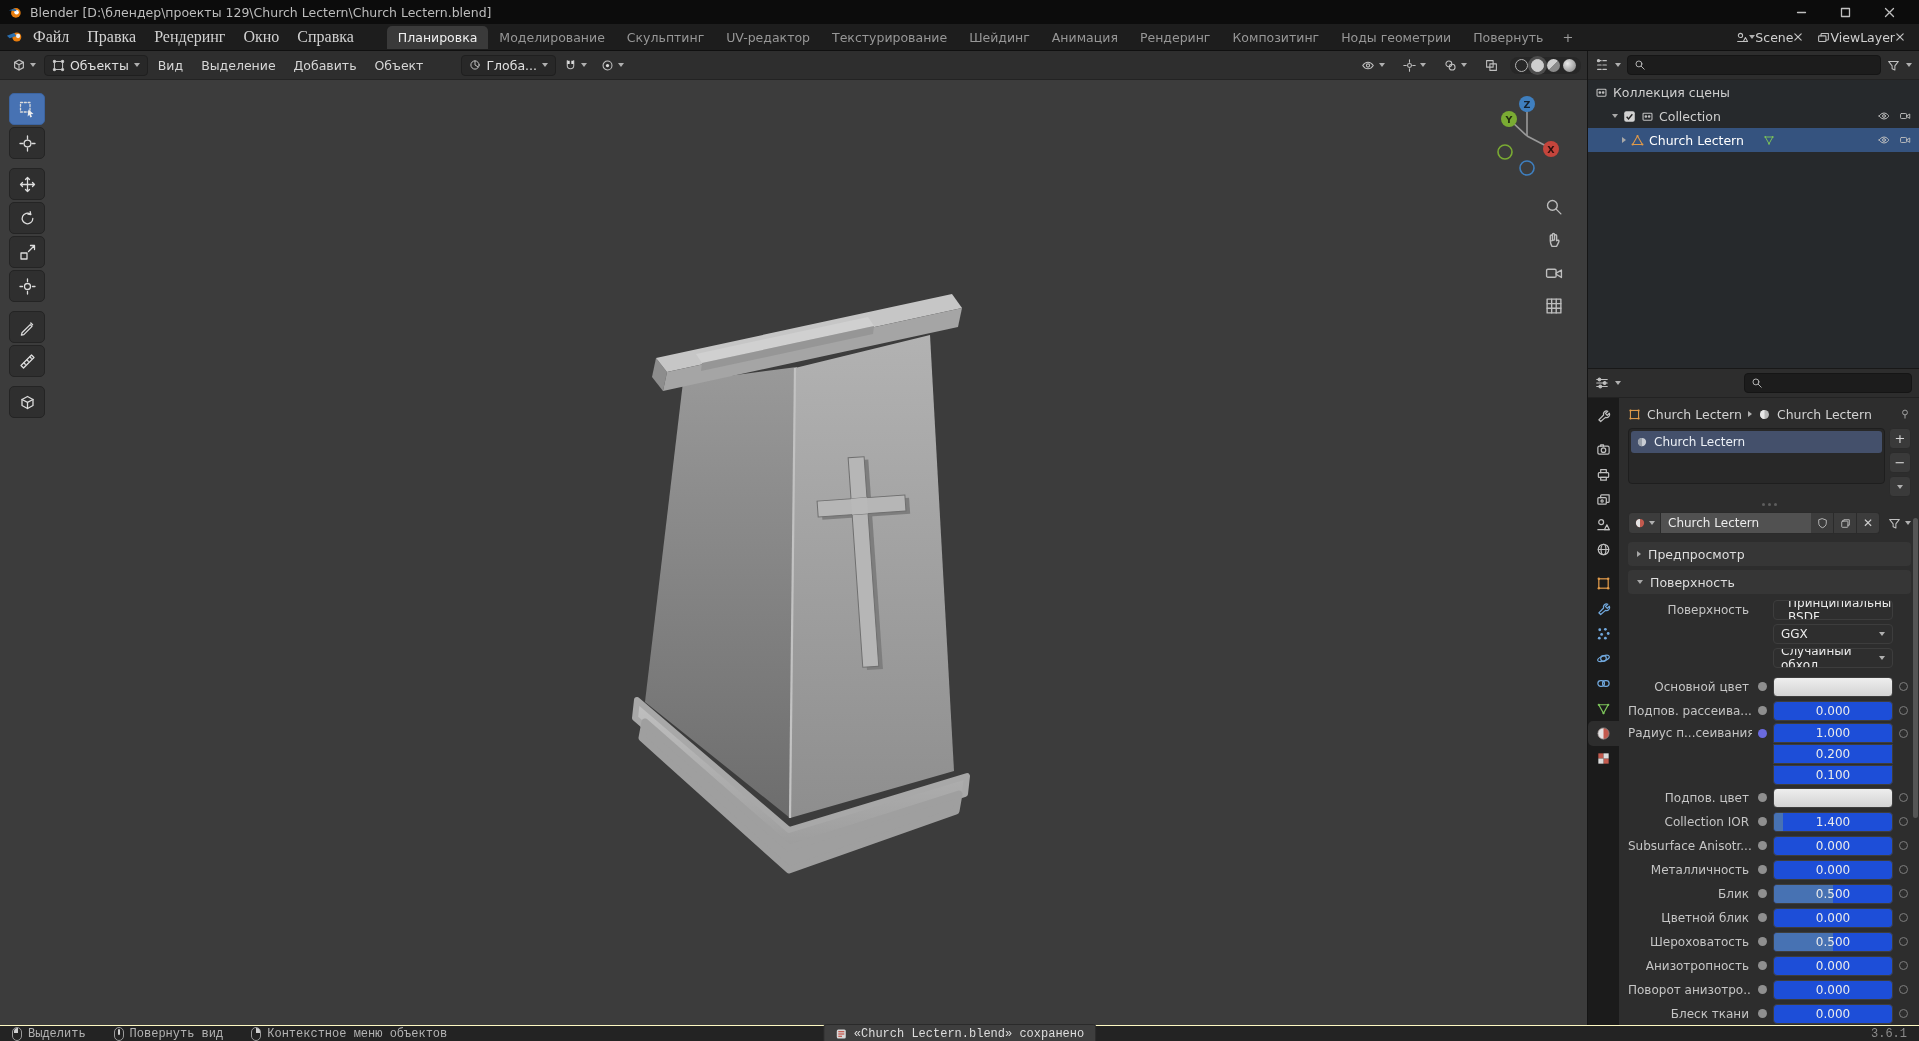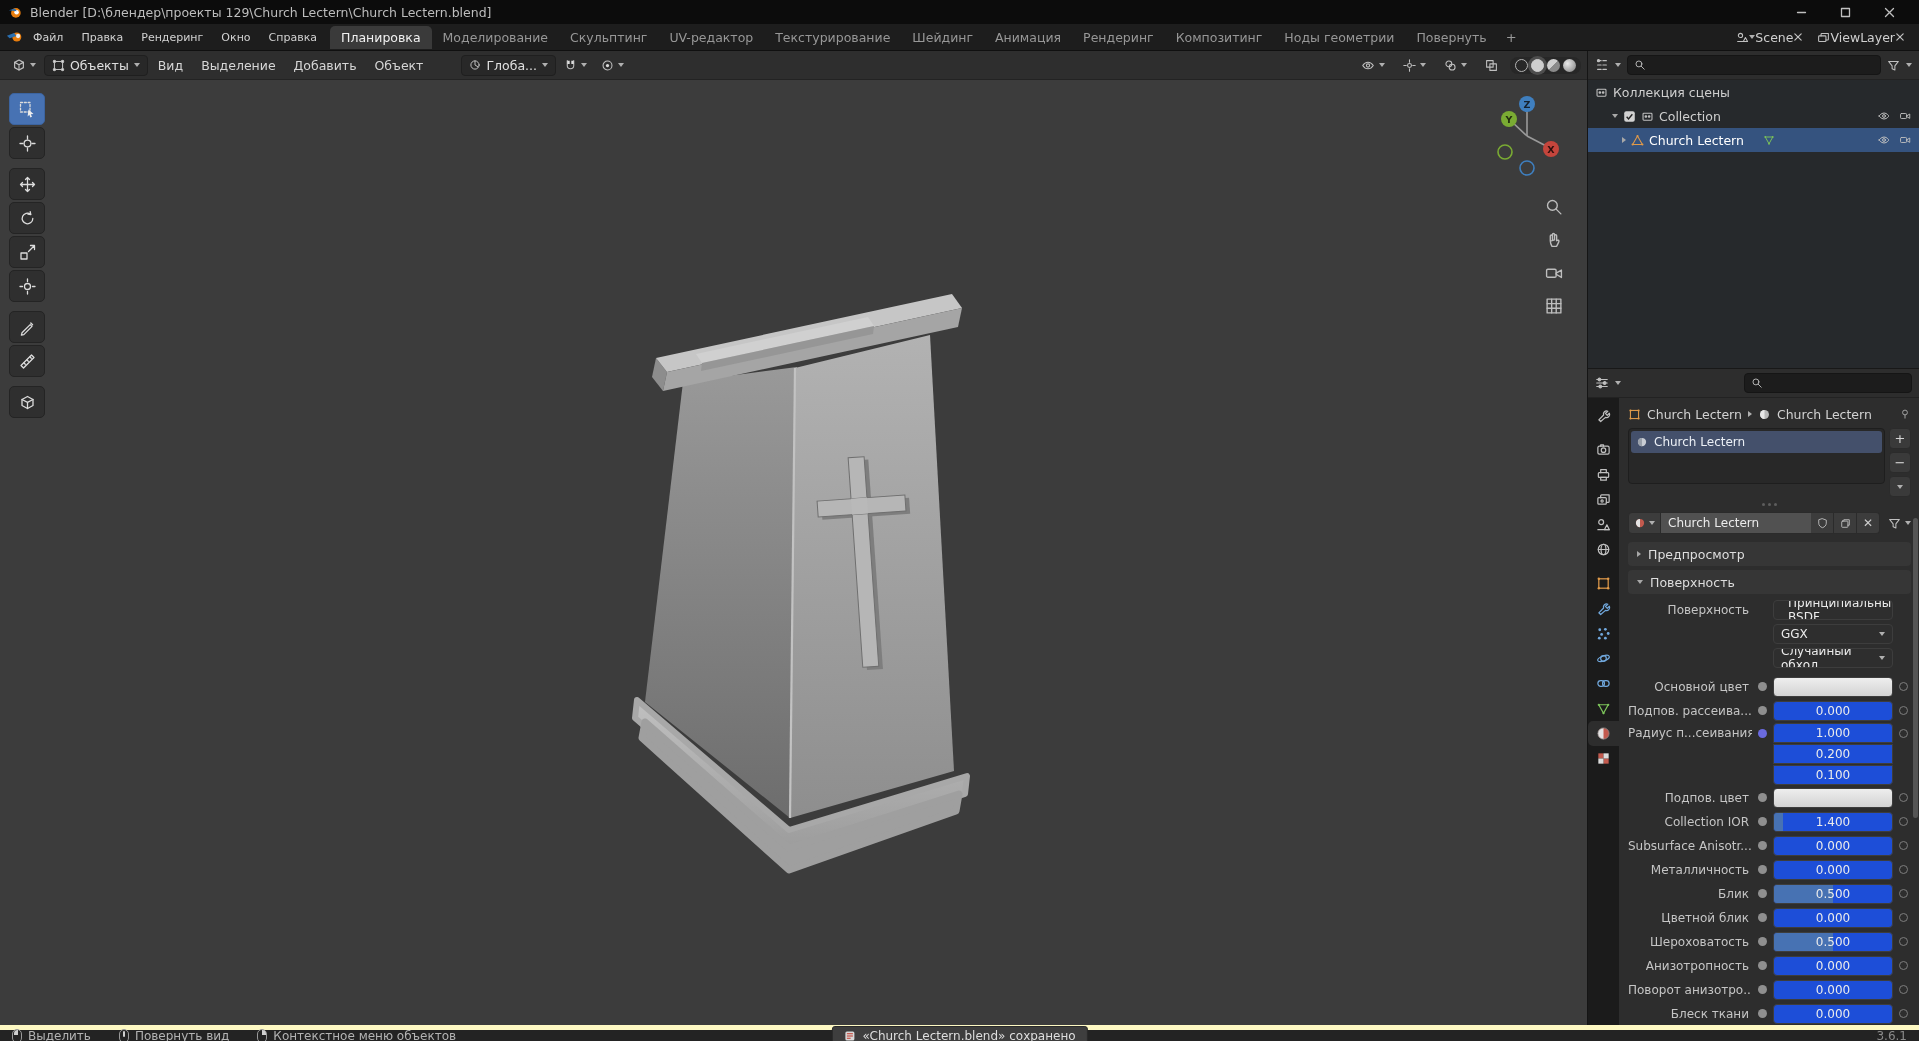--- a/index.html
+++ b/index.html
@@ -8,22 +8,22 @@
   svg{display:block;}
   .app{display:flex;flex-direction:column;width:1919px;height:1041px;}
 
   
   .titlebar{height:24px;background:#0c0c0c;display:flex;align-items:center;padding:0 8px;gap:8px;flex:0 0 auto;color:#bdbdbd;font-size:12.5px;}
   .win-controls{margin-left:auto;display:flex;}
   .win-btn{width:44px;height:24px;display:flex;align-items:center;justify-content:center;}
 
   
   .menubar{height:27px;background:#1d1d1d;display:flex;align-items:center;padding:0 6px;border-bottom:1px solid #101010;flex:0 0 auto;}
-  .menu-item{padding:3px 9px;border-radius:3px;color:#d2d2d2;font-size:11px;}
-  .tabs{display:flex;align-items:center;margin-left:4px;}
+  .menu-item{padding:3px 9px;border-radius:3px;color:#d2d2d2;font-size:16px;font-family:Liberation Serif, serif;}
+  .tabs{display:flex;align-items:center;margin-left:24px;}
   .tab{padding:4px 11px;font-size:12.5px;color:#979797;border-radius:5px 5px 0 0;white-space:nowrap;}
   .tab.active{background:#3a3a3a;color:#f0f0f0;}
   .tab-add{padding:3px 8px;color:#9a9a9a;}
   .menubar-right{margin-left:auto;display:flex;align-items:center;gap:14px;padding-right:8px;font-size:12.5px;color:#d0d0d0;}
   .db-pill{display:flex;align-items:center;}
   .caret{width:0;height:0;border-left:3.5px solid transparent;border-right:3.5px solid transparent;border-top:4.5px solid #b0b0b0;display:inline-block;}
   .caret-r{width:0;height:0;border-top:3.5px solid transparent;border-bottom:3.5px solid transparent;border-left:4.5px solid #b0b0b0;display:inline-block;}
 
   
   .main{flex:1;display:flex;min-height:0;}
@@ -121,21 +121,21 @@
   .shader-dot{width:9px;height:9px;border-radius:50%;background:#55b855;position:relative;z-index:1;}
   .stackrow{align-items:start;}
   .stackrow .plabel{line-height:21px;}
   .stackrow .socket,.stackrow .deco{margin-top:6px;}
   .stack{display:flex;flex-direction:column;gap:1px;}
   .stack .pfield{border-radius:0;}
   .stack .pfield:first-child{border-radius:4px 4px 0 0;}
   .stack .pfield:last-child{border-radius:0 0 4px 4px;}
 
   
-  .statusbar{height:16px;background:#232323;border-top:5px solid #fef9c3;display:flex;align-items:center;padding:0 12px;gap:28px;position:relative;flex:0 0 auto;font-size:12px;color:#b3b3b3;}
+  .statusbar{height:16px;background:#232323;border-top:1px solid #fef9c3;display:flex;align-items:center;padding:0 12px;gap:28px;position:relative;flex:0 0 auto;font-size:12px;color:#b3b3b3;font-family:Liberation Mono, monospace;}
   .hint{display:flex;align-items:center;gap:6px;}
   .mouse{width:10px;height:14px;border:1.2px solid #9a9a9a;border-radius:5px;position:relative;}
   .mouse::before{content:"";position:absolute;background:#cfcfcf;}
   .m-left::before{left:.5px;top:.5px;width:4px;height:5px;border-radius:3.5px 0 0 0;}
   .m-mid::before{left:3px;top:1px;width:2.5px;height:6px;border-radius:2px;}
   .m-right::before{right:.5px;top:.5px;width:4px;height:5px;border-radius:0 3.5px 0 0;}
   .notice{position:absolute;left:50%;transform:translateX(-50%);display:flex;align-items:center;gap:7px;background:#3e3e3e;border:1px solid #2a2a2a;border-radius:3px;padding:2px 11px;color:#dedede;}
   .version{margin-left:auto;color:#8b8b8b;}
   .icon-stroke{stroke:#c0c0c0;fill:none;stroke-width:1.3;stroke-linecap:round;stroke-linejoin:round;}
 </style>

